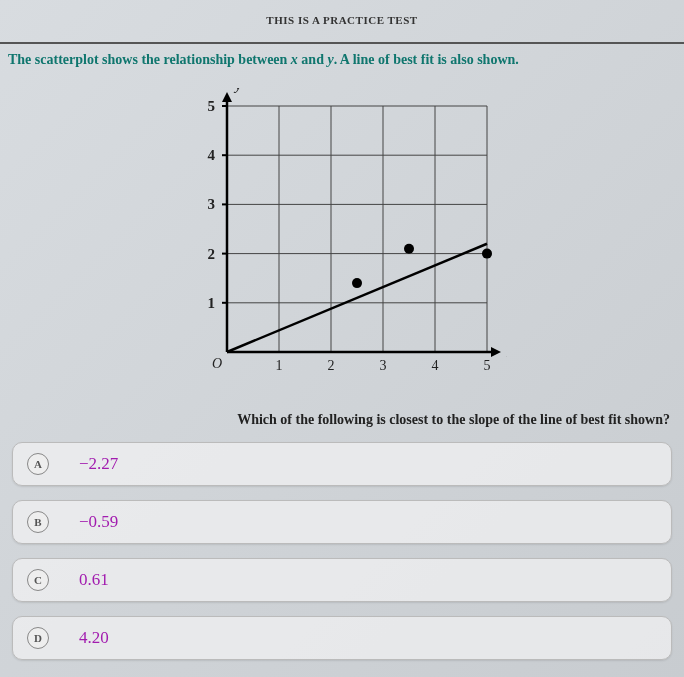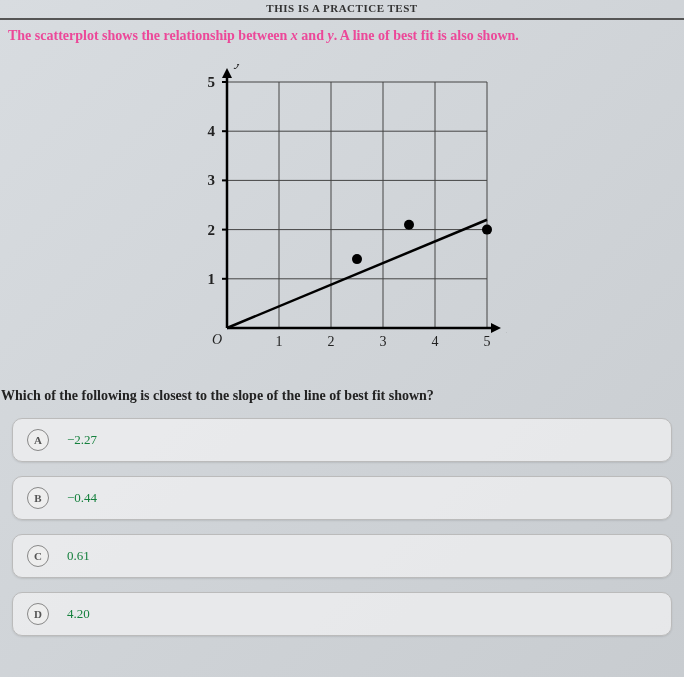--- a/index.html
+++ b/index.html
@@ -10,49 +10,50 @@
       font-family: Georgia, 'Times New Roman', serif;
       color: #222;
       overflow: hidden;
       position: relative;
     }
     .header-banner {
       text-align: center;
       font-size: 11px;
       font-weight: bold;
       color: #333;
-      padding: 2px 0;
+      padding: 14px 0;
       letter-spacing: 0.5px;
     }
     .divider {
       height: 2px;
       background: #555;
       margin: 2px 0 6px 0;
     }
     .question-intro {
       font-size: 14px;
-      color: #ec4899;
+      color: #0f766e;
       padding: 0 8px 8px 8px;
       font-weight: bold;
       line-height: 1.4;
     }
     .question-intro .var {
       font-style: italic;
       font-family: 'Times New Roman', serif;
     }
     .chart-wrap {
       display: flex;
       justify-content: center;
       padding: 10px 0 18px 0;
     }
     .question-prompt {
       font-size: 14px;
       color: #222;
-      padding: 6px 14px 14px 1px;
+      padding: 6px 14px 14px 14px;
       font-weight: bold;
+      text-align: right;
     }
     .options {
       padding: 0 12px;
     }
     .option-row {
       display: flex;
       align-items: center;
       background: rgba(240,240,242,0.75);
       border: 1px solid #bbb;
       border-radius: 10px;
@@ -70,22 +71,23 @@
       display: flex;
       align-items: center;
       justify-content: center;
       font-size: 11px;
       font-weight: bold;
       color: #555;
       margin-right: 18px;
       background: #eee;
     }
     .option-value {
-      font-size: 13px;
-      color: #15803d;
+      font-size: 17px;
+      color: #a21caf;
+      margin-left: 12px;
     }
     svg { display: block; }
   </style>
 </head>
 <body>
 
 <div class="header-banner">THIS IS A PRACTICE TEST</div>
 <div class="divider"></div>
 
 <div class="question-intro">
@@ -135,21 +137,21 @@
 
 <div class="question-prompt">Which of the following is closest to the slope of the line of best fit shown?</div>
 
 <div class="options" id="options-container">
     <div class="option-row">
       <div class="option-letter">A</div>
       <div class="option-value">−2.27</div>
     </div>
     <div class="option-row">
       <div class="option-letter">B</div>
-      <div class="option-value">−0.44</div>
+      <div class="option-value">−0.59</div>
     </div>
     <div class="option-row">
       <div class="option-letter">C</div>
       <div class="option-value">0.61</div>
     </div>
     <div class="option-row">
       <div class="option-letter">D</div>
       <div class="option-value">4.20</div>
     </div>
   </div>

